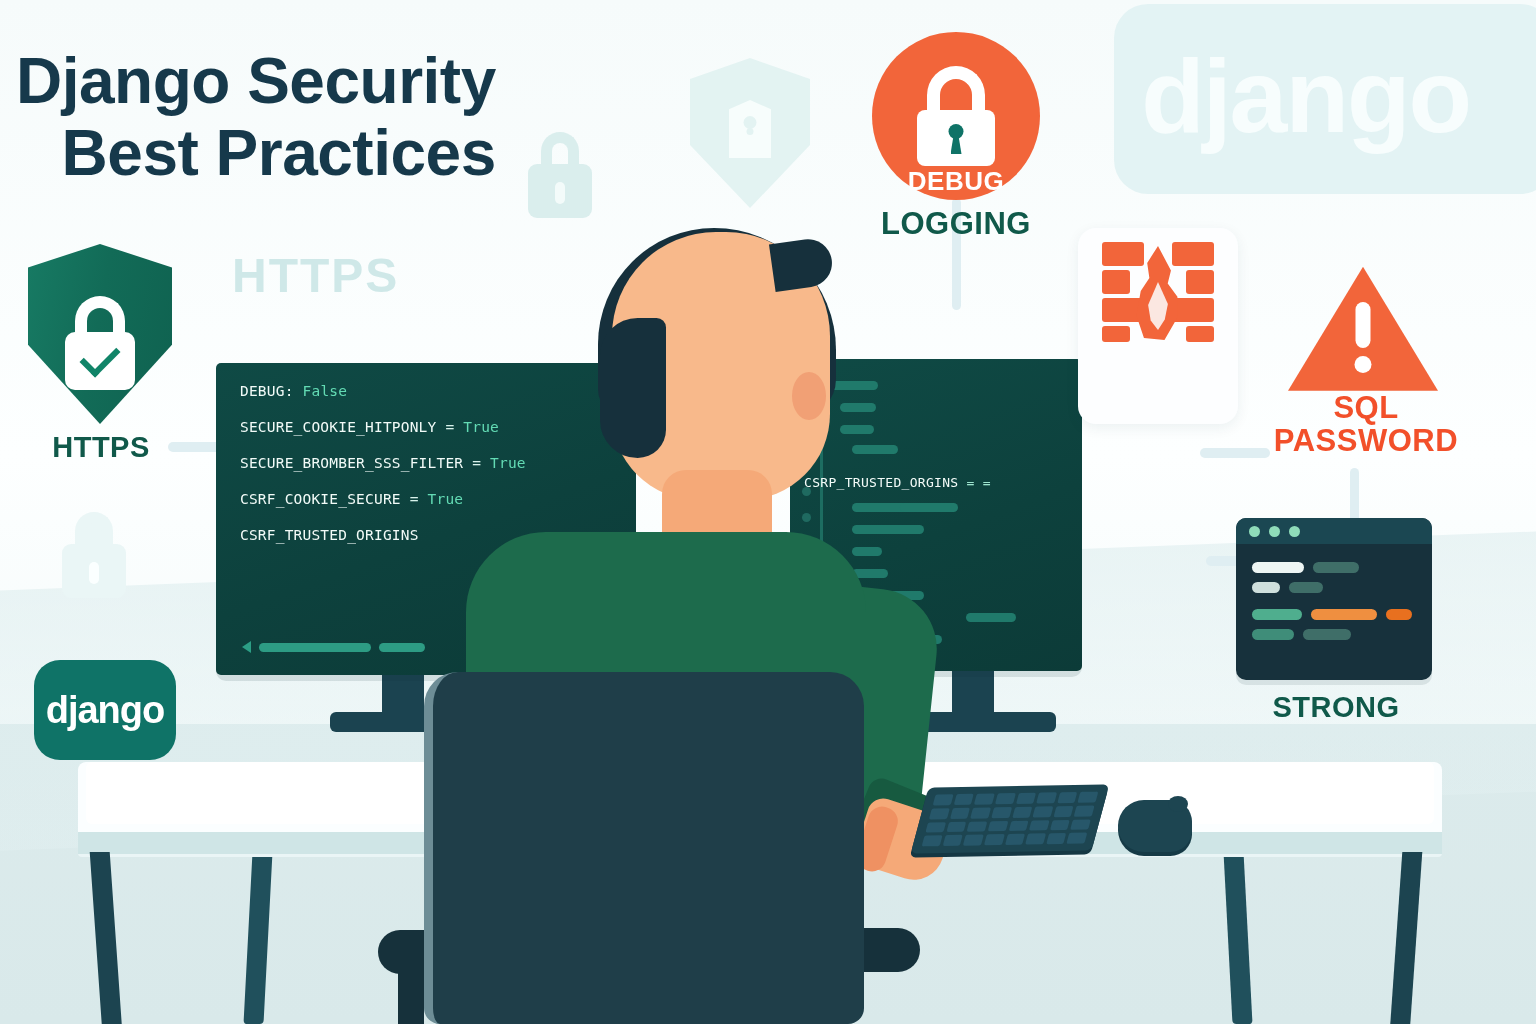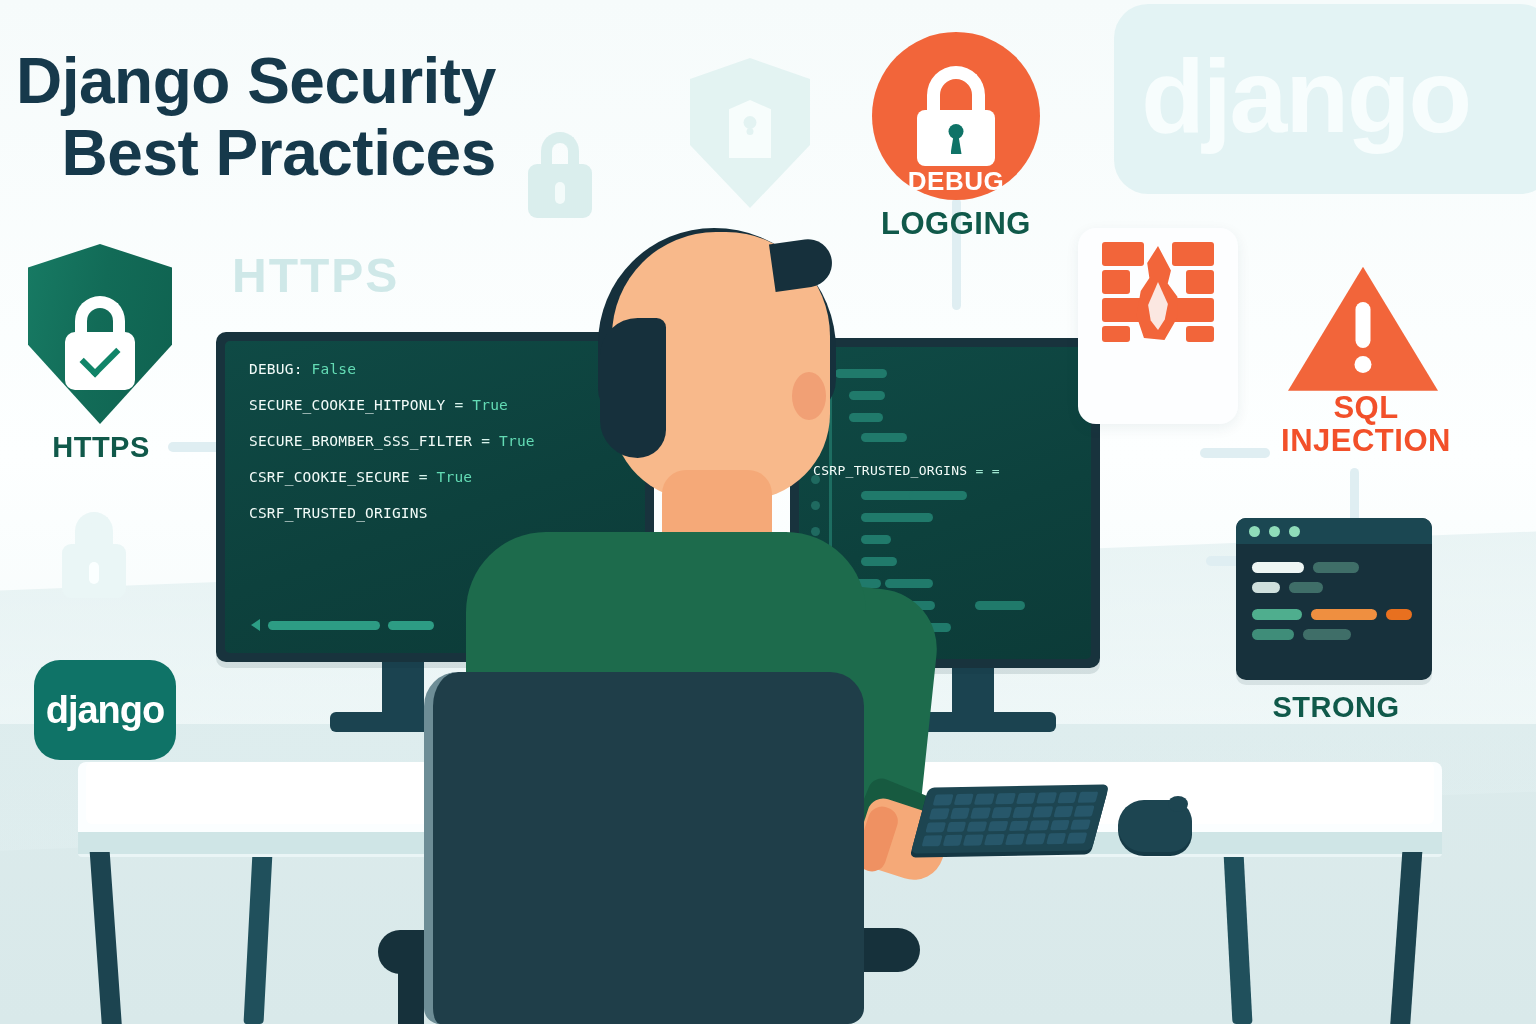--- a/index.html
+++ b/index.html
@@ -119,30 +119,31 @@
     position: absolute; width: 20px; height: 180px;
     background: #1c4450; border-radius: 0 0 4px 4px;
   }
   .desk-leg.l { left: 96px;  top: 852px; transform: skewX(4deg); }
   .desk-leg.r { left: 1396px; top: 852px; transform: skewX(-4deg); }
   .desk-leg.l2 { left: 248px; top: 852px; transform: skewX(-3deg); height: 172px; background:#20505c; }
   .desk-leg.r2 { left: 1228px; top: 852px; transform: skewX(3deg); height: 172px; background:#20505c; }
 
   
   .monitor {
-    position: absolute; background: #18333d; border-radius: 10px; padding: 9px;
+    position: absolute; background: #18333d; border-radius: 10px; 
     box-shadow: 0 6px 0 rgba(16,48,56,0.12);
+    margin-top: 31px;
   }
   .screen {
     width: 100%; height: 100%;
     background: linear-gradient(160deg, #0f4a45 0%, #0d413d 55%, #0c3b38 100%);
     border-radius: 5px; position: relative; overflow: hidden;
   }
   .mon-left { left: 216px; top: 332px; width: 420px; height: 312px; }
-  .mon-right { left: 790px; top: 338px; width: 292px; height: 312px; }
+  .mon-right { left: 790px; top: 328px; width: 292px; height: 312px; }
   .mon-stand {
     position: absolute; background: #1b4350;
   }
   .stand-neck-l { left: 382px; top: 644px; width: 42px; height: 72px; }
   .stand-base-l { left: 330px; top: 712px; width: 148px; height: 20px; border-radius: 6px; }
   .stand-neck-r { left: 952px; top: 650px; width: 42px; height: 66px; }
   .stand-base-r { left: 908px; top: 712px; width: 148px; height: 20px; border-radius: 6px; }
 
   
   .code-pane {
@@ -618,21 +619,21 @@
       <div class="flame-in"></div>
     </div>
 
   </div>
 
   <div class="tri-warn">
     <div class="bang"></div>
     <div class="dot"></div>
   </div>
   <div class="badge-label label-sql">SQL
-INJECTION</div>
+PASSWORD</div>
 
   <div class="log-win">
     <div class="titlebar">
       <i></i>
       <i></i>
       <i></i>
     </div>
     <div class="rows">
       <div class="log-row">
           <b style="width:52px;background:#eef6f4;"></b>

